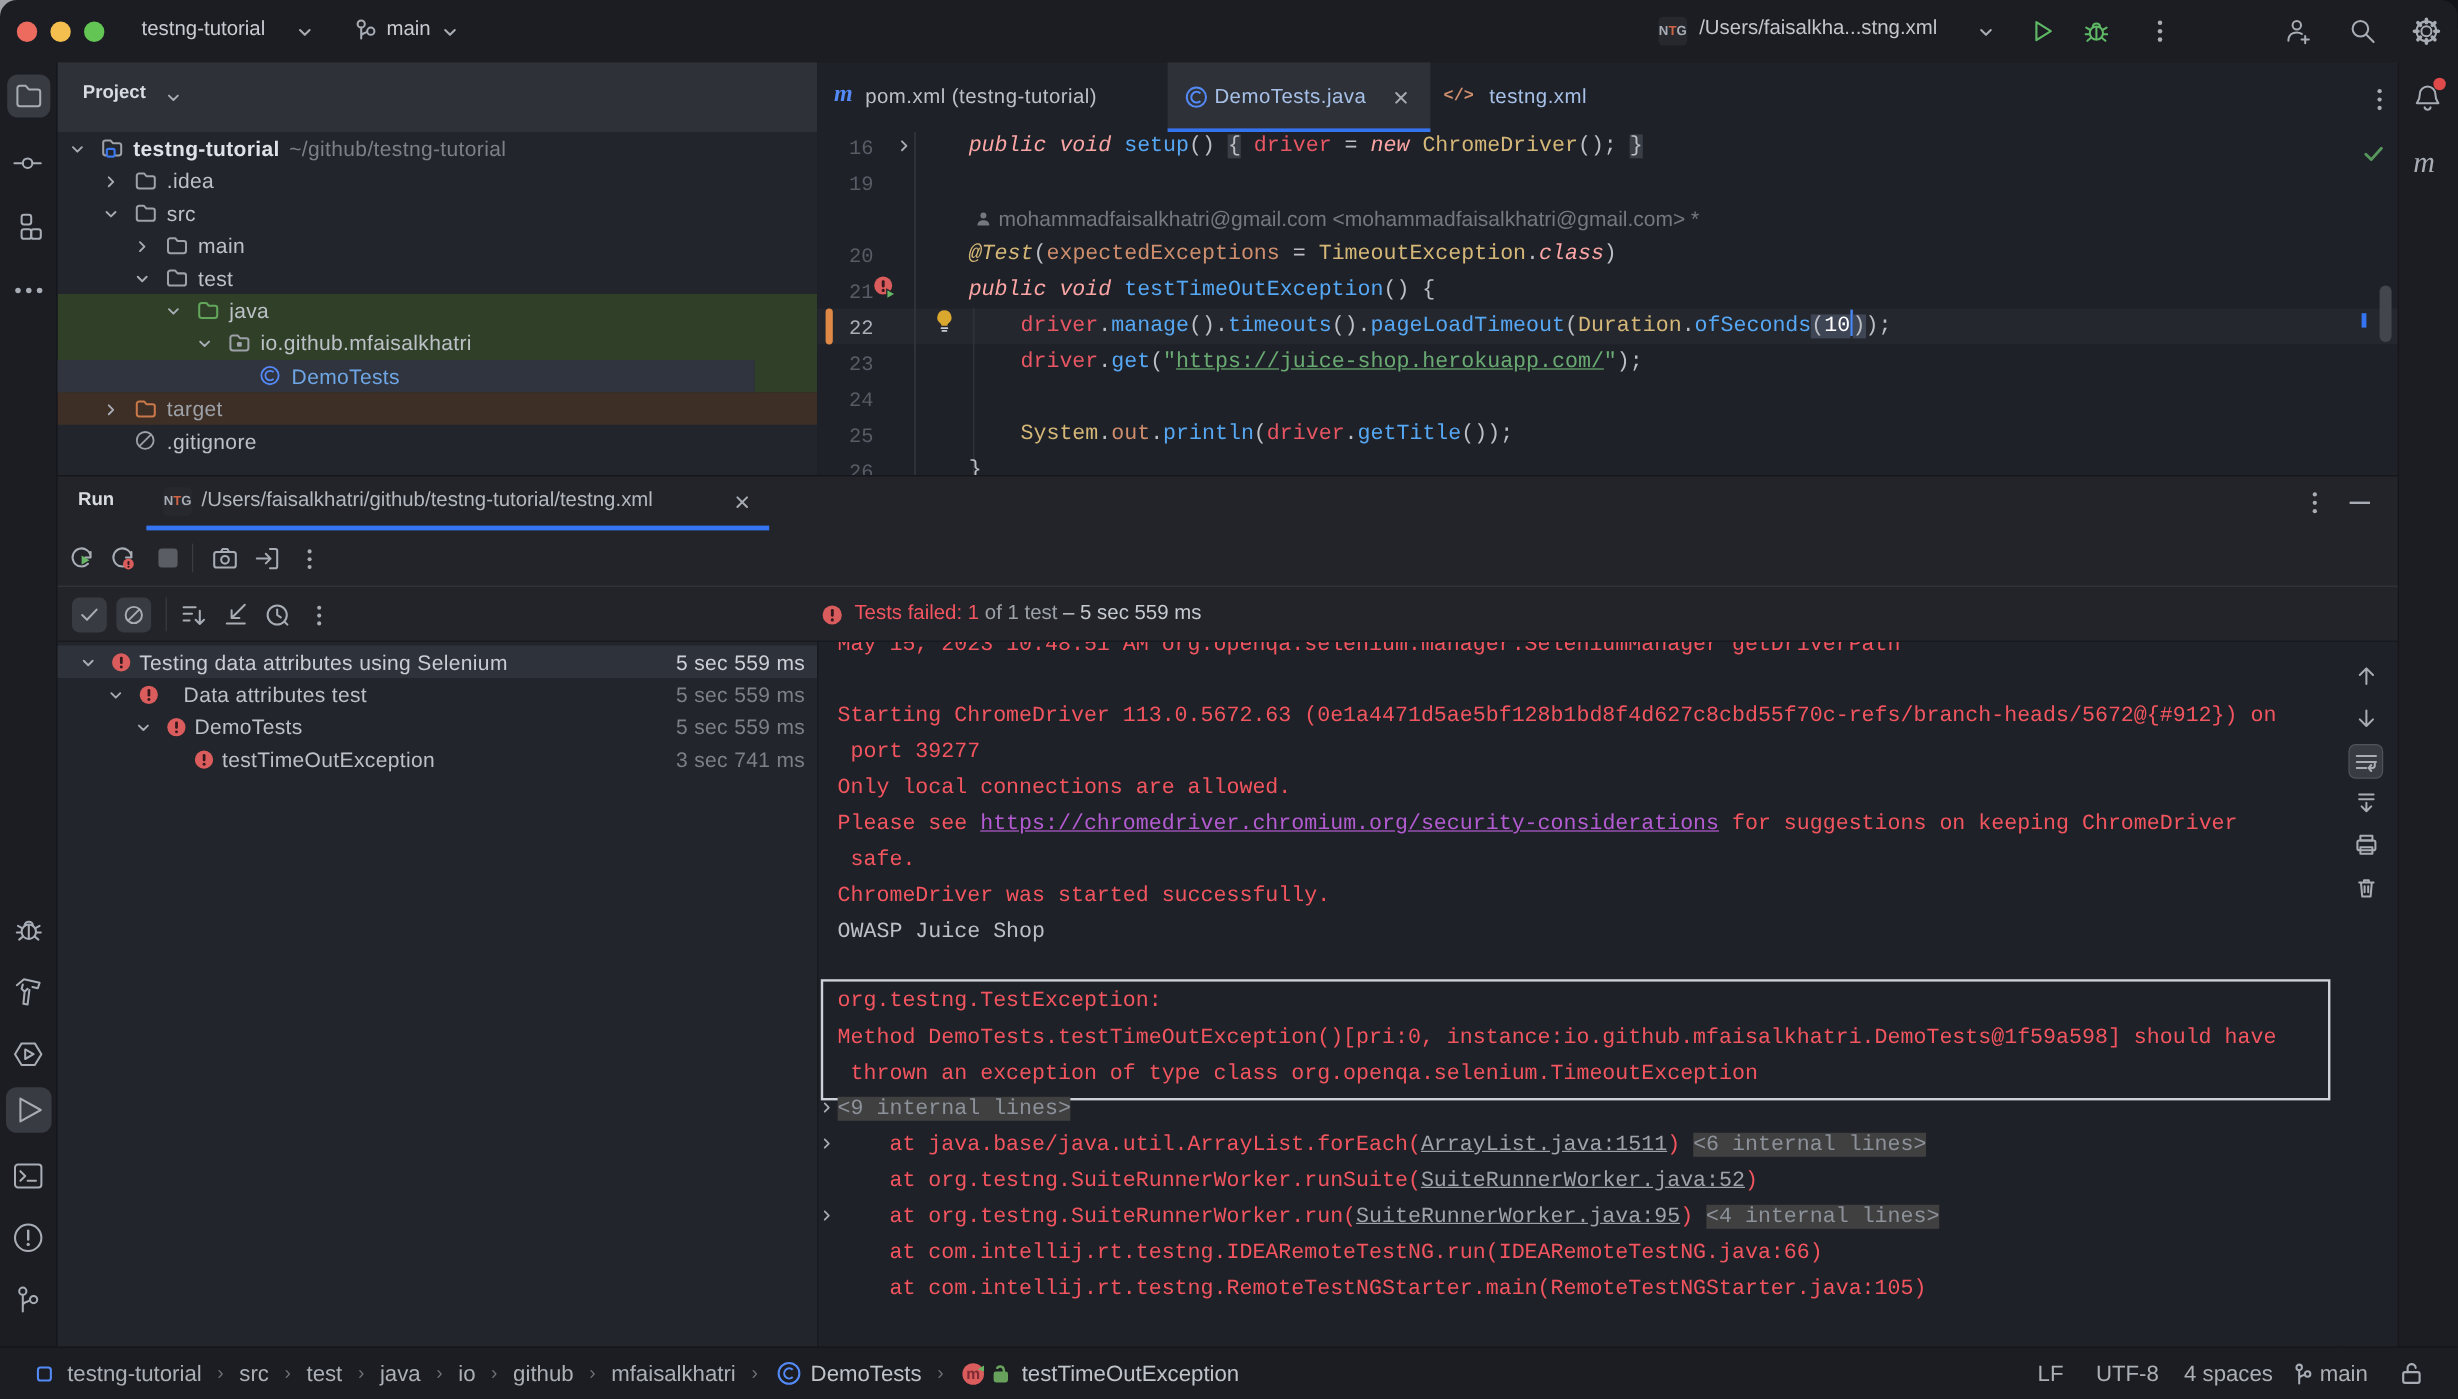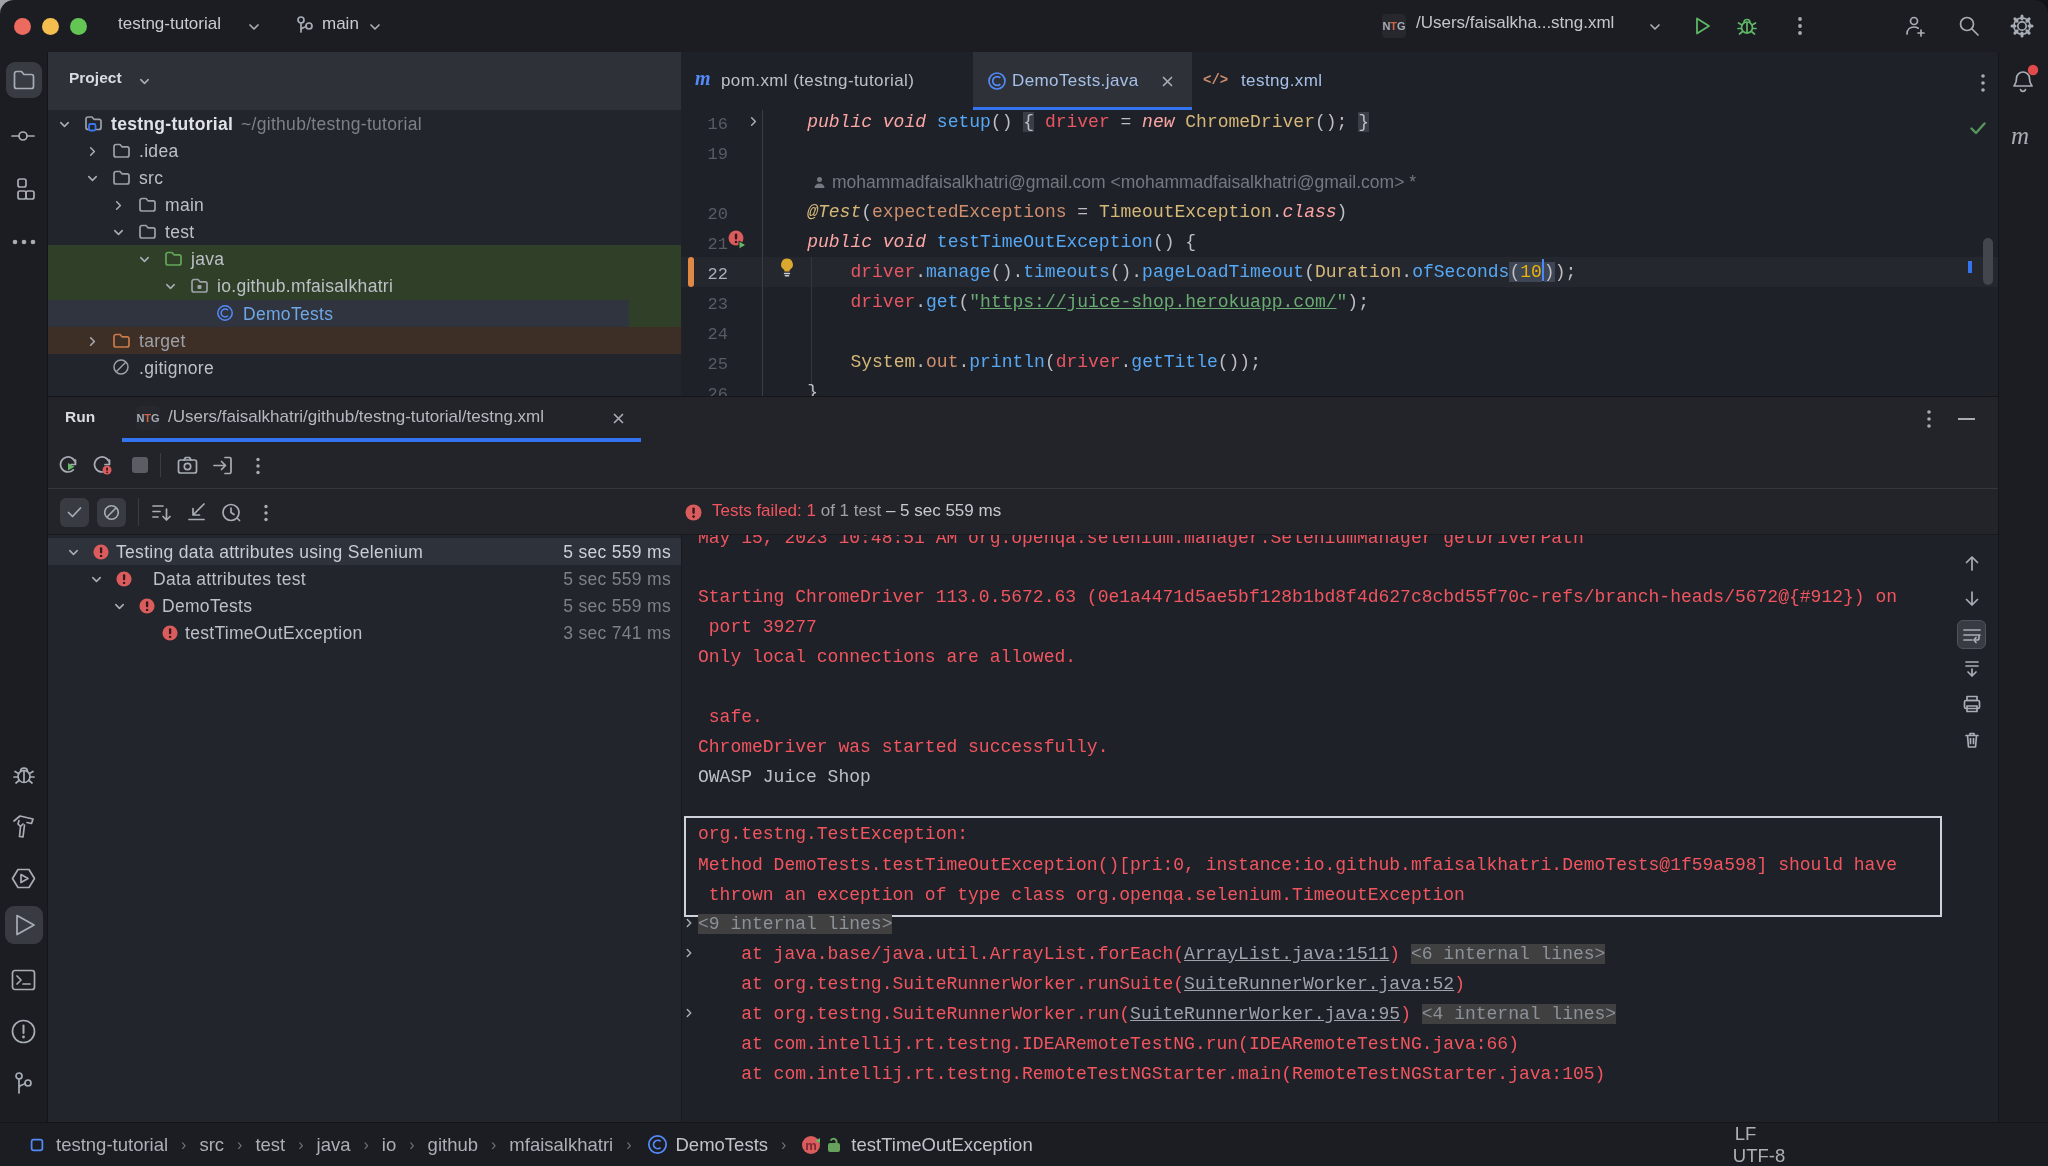--- a/index.html
+++ b/index.html
@@ -168,21 +168,21 @@
         <circle cx="10" cy="11" r="9" fill="#DB5C5C"></circle>
         <text x="10" y="15.5" font-size="13" font-weight="bold" fill="#7E2A33" text-anchor="middle" font-family="Liberation Sans">m</text>
         <path d="M14 7l5-3v5z" fill="#67B665"></path>
       </svg>
       <svg style="margin:0 10px 0 0" width="15" height="16" viewBox="0 0 15 16" fill="none" stroke="#67A15C" stroke-width="2">
         <rect x="3" y="7" width="10" height="7" rx="1" fill="#67A15C"></rect>
         <path d="M10.5 7V4.5a3 3 0 00-5.8-.8"></path>
       </svg>
     <span style="color:#BFC3CA;">testTimeOutException</span>
   </div>
-  <div class="abs row" style="left:1698px;top:0;height:43px;gap:0;flex-direction:column;">
+  <div class="abs row" style="left:1698px;top:0;height:43px;gap:0;">
     <span>LF</span>
       <span style="margin-left:27px;">UTF-8</span>
       <span style="margin-left:21px;">4 spaces</span>
     <svg class="ic" style="margin-left:16px;" width="18" height="20" viewBox="0 0 18 20">
         <circle cx="6" cy="4.5" r="2.3"></circle>
         <circle cx="13" cy="10" r="2.3"></circle>
         <path d="M6 7v11M6 14c0-3.5 4.7-2 4.7-4"></path>
       </svg>
     <span style="margin-left:5px;">main</span>
     <svg class="ic" style="margin-left:26px;" width="21" height="21" viewBox="0 0 19 20">
@@ -371,21 +371,21 @@
 </div>
 <style>
  .gut{position:absolute;left:0;width:47px;text-align:right;color:#575C66;font-size:17px;font-family:"Liberation Mono",monospace;height:30px;line-height:28px;}
  .kw{color:#fca5a5;font-style:italic;}
  .mth{color:#56A8F5;}
  .fld{color:#E85663;}
  .cls{color:#D5B778;}
  .ann{color:#D5B778;font-style:italic;}
  .prm{color:#CF8E6D;}
  .str{color:#6AAB73;}
- .num{color:#eab308;}
+ .num{color:#ffffff;}
  .fg{color:#BCBEC4;}
 </style>
 
 <div class="abs" id="runpanel">
   <div class="abs" style="left:17px;top:11px;color:#D8DBE0;font-size:15.5px;font-weight:700;">Run</div>
   <div class="abs" style="left:88px;top:9px;width:24px;height:24px;border-radius:4px;background:#26282E;color:#A8ADB5;font-size:11px;font-weight:700;text-align:center;line-height:24px;">N<span style="color:#CE6445;">T</span>G</div>
   <div class="abs" style="left:120px;top:10px;color:#B4B8BF;font-size:17px;">/Users/faisalkhatri/github/testng-tutorial/testng.xml</div>
   <svg class="ic abs" style="left:564px;top:15px;" width="13" height="13" viewBox="0 0 13 13" stroke-width="1.5" stroke="#8C9199">
       <path d="M2.5 2.5l8 8M10.5 2.5l-8 8"></path>
     </svg>
@@ -504,20 +504,21 @@
     <span class="abs" style="left:137px;top:4px;">testTimeOutException</span>
     <span class="abs" style="right:10px;top:4px;color:#7C8087;">3 sec 741 ms</span>
   </div>
 </div>
 <style>.ttrow{position:absolute;left:0;width:633px;height:27px;color:#BCC0C7;font-size:17.5px;letter-spacing:0.3px;}</style>
 <div class="abs" id="console">
   <div class="crow red" style="top:-12px;left:16px;">May 15, 2023 10:48:51 AM org.openqa.selenium.manager.SeleniumManager getDriverPath</div>
   <div class="crow red" style="top:47px;left:16px;">Starting ChromeDriver 113.0.5672.63 (0e1a4471d5ae5bf128b1bd8f4d627c8cbd55f70c-refs/branch-heads/5672@{#912}) on</div>
   <div class="crow red" style="top:77px;left:16px;"> port 39277</div>
   <div class="crow red" style="top:107px;left:16px;">Only local connections are allowed.</div>
+  <div class="crow red" style="top:137px;left:16px;">Please see <span style="color:#B35BD1;text-decoration:underline;">https://chromedriver.chromium.org/security-considerations</span> for suggestions on keeping ChromeDriver</div>
   <div class="crow red" style="top:167px;left:16px;"> safe.</div>
   <div class="crow red" style="top:197px;left:16px;">ChromeDriver was started successfully.</div>
   <div class="crow" style="top:227px;left:16px;color:#BCC0C7;">OWASP Juice Shop</div>
   <div class="abs" style="left:2px;top:281px;width:1258px;height:101px;border:2px solid #CDD1D9;box-sizing:border-box;"></div>
   <div class="crow red" style="top:284px;left:16px;">org.testng.TestException:</div>
   <div class="crow red" style="top:315px;left:16px;">Method DemoTests.testTimeOutException()[pri:0, instance:io.github.mfaisalkhatri.DemoTests@1f59a598] should have</div>
   <div class="crow red" style="top:345px;left:16px;"> thrown an exception of type class org.openqa.selenium.TimeoutException</div>
   <div class="crow" style="top:374px;left:16px;"><span class="il">&lt;9 internal lines&gt;</span></div>
   <div class="crow red" style="top:404px;left:16px;">    at java.base/java.util.ArrayList.forEach(<span class="glink">ArrayList.java:1511</span>) <span class="il">&lt;6 internal lines&gt;</span></div>
   <div class="crow red" style="top:434px;left:16px;">    at org.testng.SuiteRunnerWorker.runSuite(<span class="glink">SuiteRunnerWorker.java:52</span>)</div>

